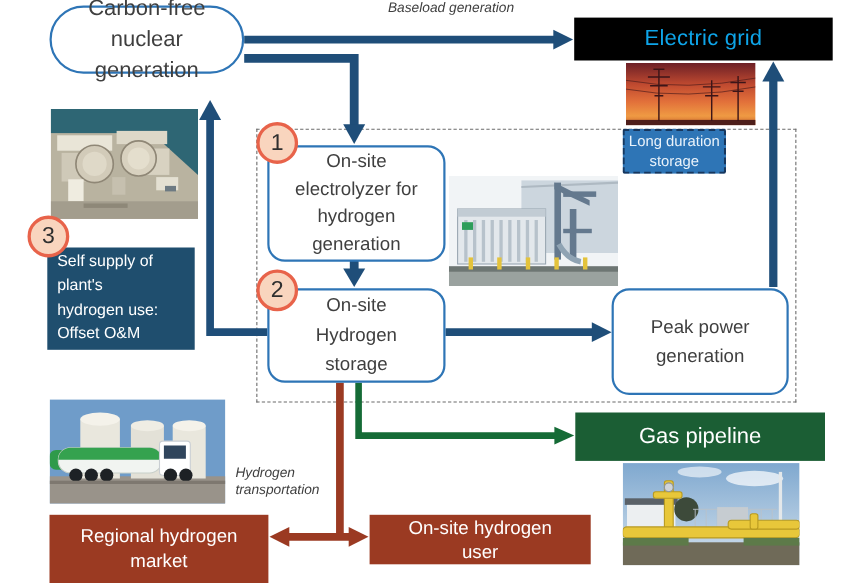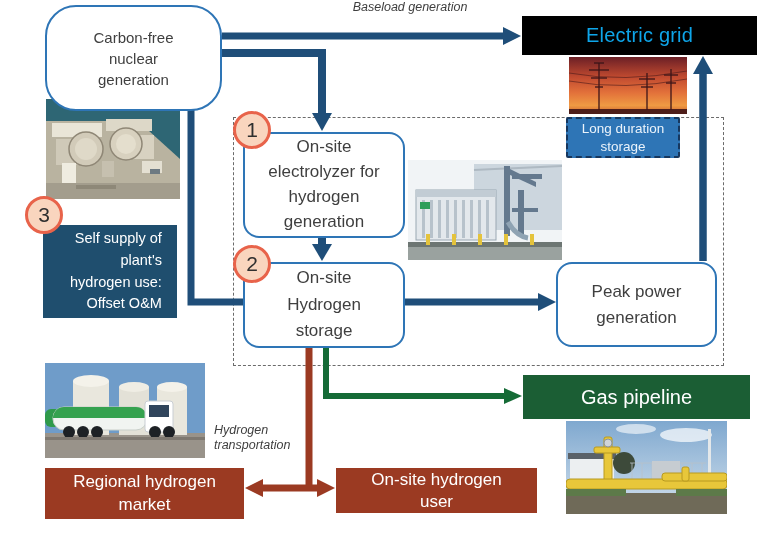--- a/index.html
+++ b/index.html
@@ -16,45 +16,45 @@
   .connectors{position:absolute;left:0;top:0;width:768px;height:534px;z-index:2;pointer-events:none;}
   
   .node{
     position:absolute;display:flex;align-items:center;justify-content:center;
     text-align:center;z-index:3;box-sizing:border-box;
   }
   .node .lbl{white-space:pre-line;}
   .bluebox{
     background:#ffffff;border:2.5px solid #2e75b6;border-radius:16px;color:#3f3f3f;
   }
-  .nuclear{left:45px;top:5px;width:177px;height:106px;font-size:15px;line-height:1.4;border-radius:31px;}
+  .nuclear{left:45px;top:5px;width:177px;height:62px;font-size:20px;line-height:1.4;border-radius:31px;}
   .electrolyzer{left:243px;top:132px;width:162px;height:106px;font-size:17px;line-height:1.47;}
   .storage{left:243px;top:262px;width:162px;height:86px;font-size:17px;line-height:1.55;}
-  .peak{left:556px;top:262px;width:161px;height:85px;font-size:17px;line-height:1.5;}
+  .peak{left:556px;top:262px;width:161px;height:97px;font-size:17px;line-height:1.5;}
   .grid-box{
     left:522px;top:16px;width:235px;height:39px;background:#000000;color:#0ea5e9;
     font-size:20px;font-weight:500;letter-spacing:.2px;
   }
   .longdur{
-    left:566px;top:117px;width:114px;height:41px;background:#2e75b6;color:#eaf3fb;
+    left:566px;top:117px;width:94px;height:41px;background:#2e75b6;color:#eaf3fb;
     border:2.4px dashed #17375e;font-size:13.5px;line-height:1.3;border-radius:2px;
   }
   .selfsupply{
     left:43px;top:225px;width:134px;height:93px;background:#1f4e6e;color:#ffffff;
-    font-size:14.5px;line-height:1.5;justify-content:flex-start;text-align:right;
-    padding-left:27px;
+    font-size:14.5px;line-height:1.5;justify-content:flex-start;text-align:left;
+    padding-left:9px;
   }
   .gaspipe{
     left:523px;top:375px;width:227px;height:44px;background:#1b5e34;color:#ffffff;
     font-size:20px;font-weight:500;
   }
   .redbox{
     background:#9b3a22;color:#ffffff;font-size:17px;line-height:1.3;font-weight:500;
   }
-  .market{left:45px;top:468px;width:199px;height:51px;}
+  .market{left:45px;top:468px;width:199px;height:62px;}
   .user{left:336px;top:468px;width:201px;height:45px;align-items:flex-end;}
   
   .badge{
     position:absolute;width:38px;height:38px;border-radius:50%;
     background:#f9d5be;border:3px solid #e8634a;color:#2f2f2f;
     display:flex;align-items:center;justify-content:center;
     font-size:21px;z-index:6;box-sizing:border-box;
   }
   .b1{left:233px;top:111px;}
   .b2{left:233px;top:245px;}

